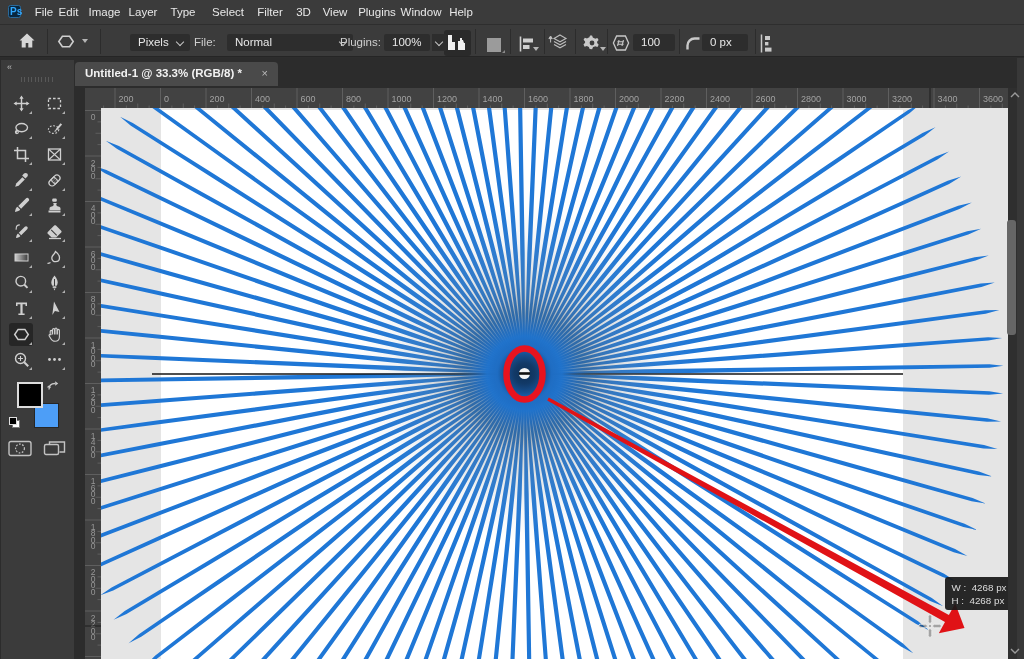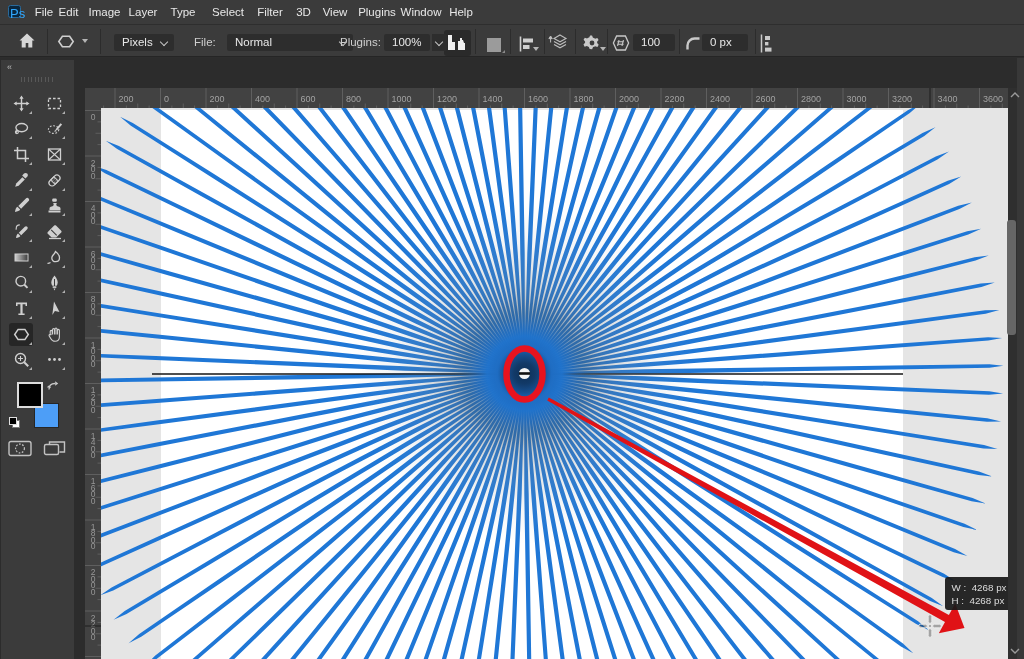--- a/index.html
+++ b/index.html
@@ -9,21 +9,21 @@
 .field{position:absolute;background:#2d2d2d;border-radius:2px;height:17px;color:#e8e8e8;font-size:11.5px;line-height:17px;padding-left:8px}
 .lab{position:absolute;color:#cfcfcf;font-size:11.5px;top:36px}
 .tool{position:absolute;width:24px;height:23px;display:flex;align-items:center;justify-content:center}
 .fly{position:absolute;right:1px;bottom:1px;width:0;height:0;border-left:3px solid transparent;border-bottom:3px solid #b0b0b0}
 .vdiv{position:absolute;top:29px;height:25px;width:1px;background:#2c2c2c}
 </style></head>
 <body>
 
 <div style="position:absolute;left:0;top:0;width:1024px;height:24px;background:#3b3b3b">
 <div style="position:absolute;left:8px;top:5px;width:13px;height:13px;background:#09273f;border-radius:2.5px;border:1px solid #2a6a9b">
-<div style="position:absolute;left:1px;top:0px;color:#31a8ff;font-size:13px;font-weight:normal">Ps</div>
+<div style="position:absolute;left:1px;top:0px;color:#31a8ff;font-size:10px;font-weight:bold">Ps</div>
     </div>
 <span style="left:44px" class="mi">File</span>
     <span style="left:68.5px" class="mi">Edit</span>
     <span style="left:104.5px" class="mi">Image</span>
     <span style="left:143px" class="mi">Layer</span>
     <span style="left:183px" class="mi">Type</span>
     <span style="left:228px" class="mi">Select</span>
     <span style="left:270px" class="mi">Filter</span>
     <span style="left:303.5px" class="mi">3D</span>
     <span style="left:335px" class="mi">View</span>
@@ -84,21 +84,21 @@
     </svg>
 <div class="vdiv" style="left:47px;top:5px"></div>
 <div class="vdiv" style="left:100px;top:5px"></div>
 <div class="vdiv" style="left:475px;top:5px"></div>
 <div class="vdiv" style="left:510px;top:5px"></div>
 <div class="vdiv" style="left:544px;top:5px"></div>
 <div class="vdiv" style="left:575px;top:5px"></div>
 <div class="vdiv" style="left:607px;top:5px"></div>
 <div class="vdiv" style="left:679px;top:5px"></div>
 <div class="vdiv" style="left:755px;top:5px"></div>
-<div class="field" style="left:114px;top:10px;width:60px">Pixels<span class="fieldcaret"></span></div>
+<div class="field" style="left:130px;top:10px;width:60px">Pixels<span class="fieldcaret"></span></div>
 <div class="lab" style="left:194px;top:12px">File:</div>
 <div class="field" style="left:227px;top:10px;width:126px">Normal<span class="fieldcaret"></span></div>
 <div class="lab" style="left:340px;top:12px">Plugins:</div>
 <div class="field" style="left:384px;top:10px;width:46px">100%</div>
 <div style="position:absolute;left:431px;top:10px;width:16px;height:17px;background:#2d2d2d;border-radius:0 2px 2px 0;border-left:1px solid #3b3b3b">
       <span class="fieldcaret" style="right:5px"></span>
     </div>
 <div class="field" style="left:633px;top:10px;width:42px">100</div>
 <div class="field" style="left:702px;top:10px;width:46px">0 px</div>
 </div>
@@ -290,20 +290,24 @@
 <svg style="position:absolute;left:7px;top:380px" width="24" height="17" viewBox="0 0 24 17">
         <rect x="1" y="1.5" width="22" height="14" rx="2" fill="none" stroke="#c2c2c2" stroke-width="1.4"></rect>
         <circle cx="12" cy="8.5" r="4.4" fill="none" stroke="#c2c2c2" stroke-width="1.2" stroke-dasharray="1.7 1.5"></circle>
       </svg>
 <svg style="position:absolute;left:42px;top:380px" width="24" height="17" viewBox="0 0 24 17">
         <rect x="1.5" y="4.5" width="14" height="10" rx="1.5" fill="none" stroke="#c2c2c2" stroke-width="1.4"></rect>
         <path d="M6.5 4V2h15v10h-5" fill="none" stroke="#c2c2c2" stroke-width="1.4"></path>
       </svg>
 </div>
 
+<div style="position:absolute;left:75px;top:4px;width:203px;height:24px;background:#4a4a4a;border-radius:4px 4px 0 0">
+<span style="position:absolute;left:10px;top:5px;color:#f2f2f2;font-size:11.5px;font-weight:bold">Untitled-1 @ 33.3% (RGB/8) *</span>
+<span style="position:absolute;right:10px;top:5px;color:#bcbcbc;font-size:11px">×</span>
+</div>
 
 <div style="position:absolute;left:85px;top:30px;width:923px;height:20px;background:#424242"></div>
 <div style="position:absolute;left:101px;top:30px;width:907px;height:20px">
       <svg width="907" height="20" viewBox="0 0 907 20" style="position:absolute;left:0;top:0">
 <path d="M2.62 17.5V20M14.00 0V20M25.38 17.5V20M36.75 15.5V20M48.12 17.5V20M59.50 0V20M70.88 17.5V20M82.25 15.5V20M93.62 17.5V20M105.00 0V20M116.38 17.5V20M127.75 15.5V20M139.12 17.5V20M150.50 0V20M161.88 17.5V20M173.25 15.5V20M184.62 17.5V20M196.00 0V20M207.38 17.5V20M218.75 15.5V20M230.12 17.5V20M241.50 0V20M252.88 17.5V20M264.25 15.5V20M275.62 17.5V20M287.00 0V20M298.38 17.5V20M309.75 15.5V20M321.12 17.5V20M332.50 0V20M343.88 17.5V20M355.25 15.5V20M366.62 17.5V20M378.00 0V20M389.38 17.5V20M400.75 15.5V20M412.12 17.5V20M423.50 0V20M434.88 17.5V20M446.25 15.5V20M457.62 17.5V20M469.00 0V20M480.38 17.5V20M491.75 15.5V20M503.12 17.5V20M514.50 0V20M525.88 17.5V20M537.25 15.5V20M548.62 17.5V20M560.00 0V20M571.38 17.5V20M582.75 15.5V20M594.12 17.5V20M605.50 0V20M616.88 17.5V20M628.25 15.5V20M639.62 17.5V20M651.00 0V20M662.38 17.5V20M673.75 15.5V20M685.12 17.5V20M696.50 0V20M707.88 17.5V20M719.25 15.5V20M730.62 17.5V20M742.00 0V20M753.38 17.5V20M764.75 15.5V20M776.12 17.5V20M787.50 0V20M798.88 17.5V20M810.25 15.5V20M821.62 17.5V20M833.00 0V20M844.38 17.5V20M855.75 15.5V20M867.12 17.5V20M878.50 0V20M889.88 17.5V20M901.25 15.5V20" stroke="#5f5f5f" stroke-width="1" fill="none"></path>
 <g font-family="Liberation Sans, sans-serif" font-size="9" fill="#a2a2a2">
           <text x="17.5" y="13.5">200</text>
           <text x="63.0" y="13.5">0</text>
           <text x="108.5" y="13.5">200</text>
           <text x="154.0" y="13.5">400</text>

